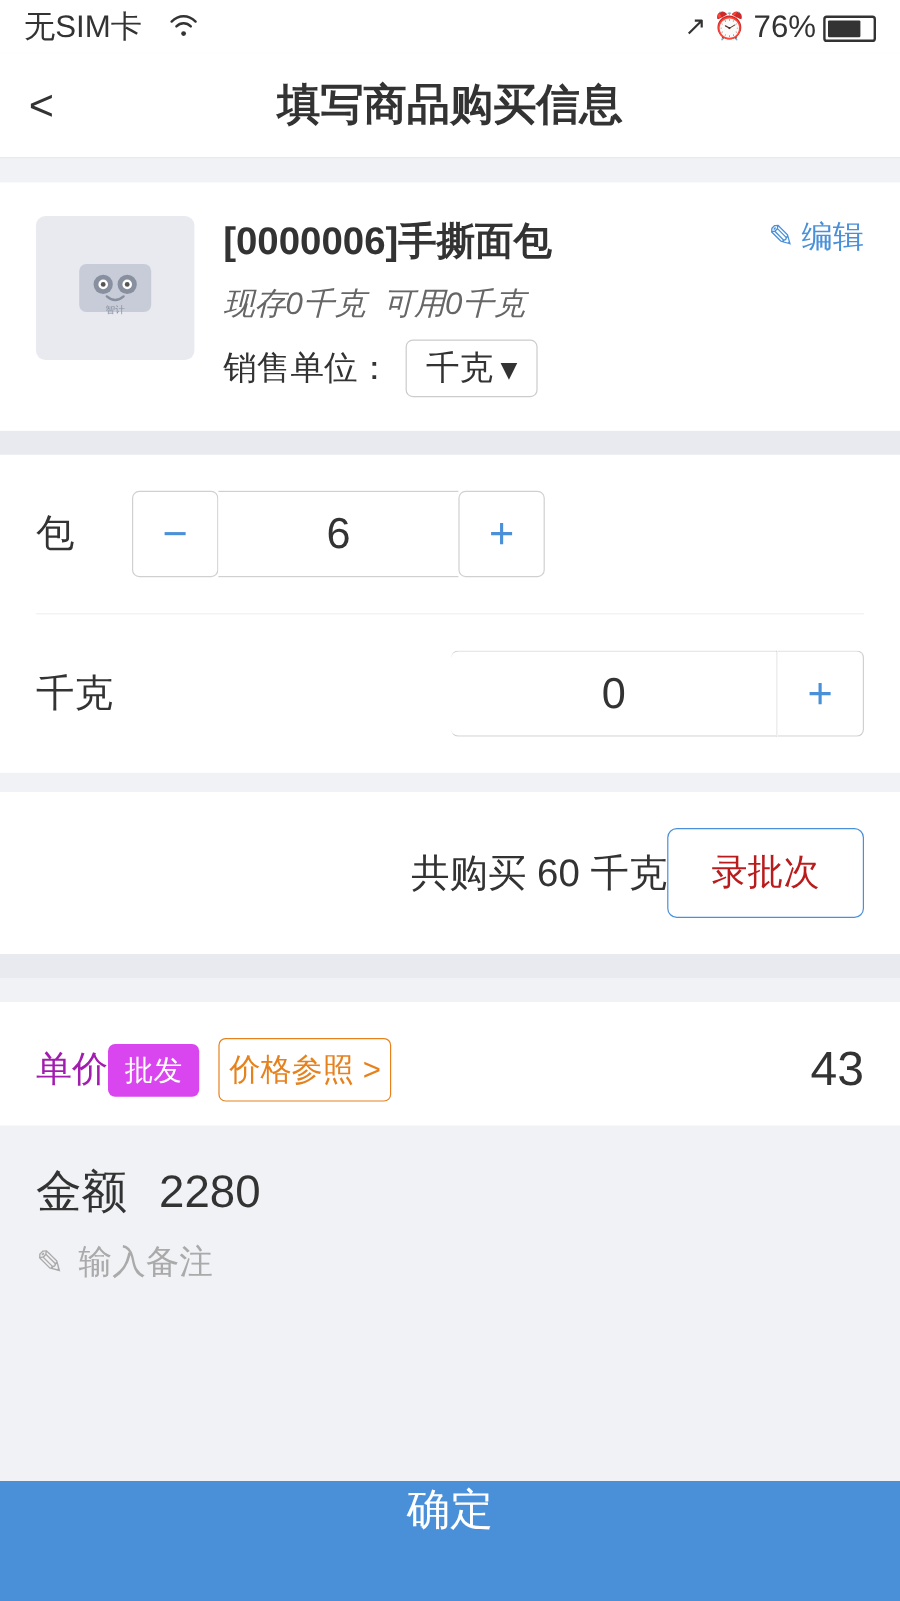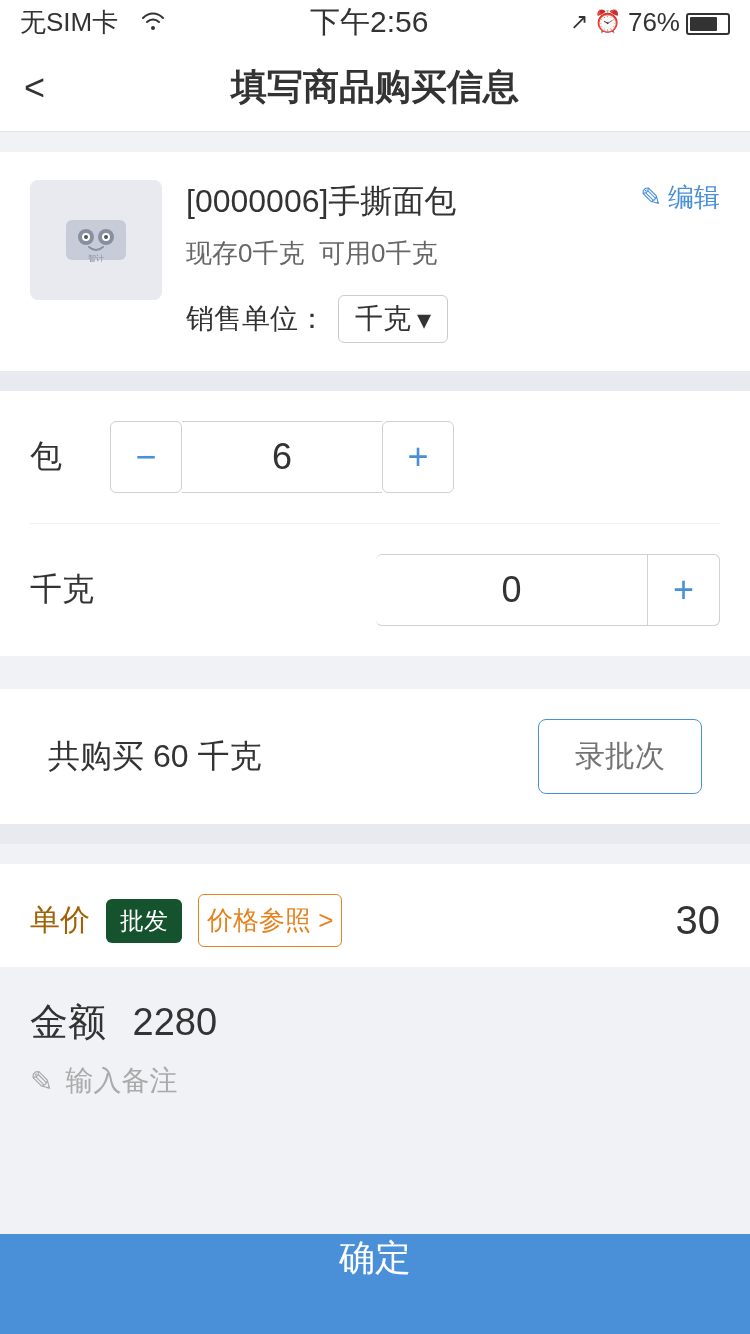--- a/index.html
+++ b/index.html
@@ -76,27 +76,28 @@
       display: flex;
       align-items: center;
       justify-content: center;
       flex-shrink: 0;
     }
     .product-image svg { width: 70px; height: 50px; }
     .product-info { flex: 1; }
     .product-name {
       font-size: 32px;
       color: #333;
-      font-weight: 400;
+      font-weight: 700;
       margin-bottom: 12px;
     }
     .product-stock {
       font-size: 26px;
       color: #666;
-      margin-bottom: 24px;
+      margin-bottom: 12px;
+      font-style: italic;
     }
     .product-unit {
       font-size: 28px;
       color: #333;
       display: flex;
       align-items: center;
       gap: 12px;
     }
     .unit-select {
       border: 1px solid #ccc;
@@ -184,55 +185,54 @@
 
     
     .input-only-plus {
       display: flex;
       align-items: center;
     }
 
     
     .summary-section {
       background: #fff;
-      padding: 30px 48px;
-      display: flex;
-      align-items: center;
-      justify-content: space-between;
-      margin-top: 33px;
+      padding: 30px 30px;
+      display: flex;
+      align-items: center;
+      justify-content: flex-end;
+      margin-top: 16px;
     }
     .summary-text {
       font-size: 32px;
       color: #333;
     }
     .record-btn {
       border: 1px solid #4a90d9;
-      color: #737373;
+      color: #b91c1c;
       background: #fff;
       padding: 16px 36px;
       border-radius: 8px;
       font-size: 30px;
       cursor: pointer;
     }
 
     
     .price-section {
       background: #fff;
       padding: 30px 30px 20px;
       margin-top: 20px;
       display: flex;
       align-items: center;
     }
     .price-label {
       font-size: 30px;
-      color: #a16207;
-      margin-right: 16px;
+      color: #a21caf;
     }
     .price-tag {
-      background: #14532d;
+      background: #d946ef;
       color: #fff;
       font-size: 24px;
       padding: 6px 14px;
       border-radius: 6px;
       margin-right: 16px;
     }
     .price-ref-btn {
       border: 1.5px solid #e6821e;
       color: #e6821e;
       background: #fff;
@@ -316,21 +316,20 @@
   <div class="status-left">
     <span>无SIM卡</span>
     <span>
       <svg viewBox="0 0 30 22" fill="none" xmlns="http://www.w3.org/2000/svg" style="width:30px;height:22px;">
         <path d="M15 17a2 2 0 1 1 0 4 2 2 0 0 1 0-4z" fill="#333"></path>
         <path d="M9 13c1.6-1.6 3.8-2.6 6-2.6s4.4 1 6 2.6" stroke="#333" stroke-width="2" fill="none" stroke-linecap="round"></path>
         <path d="M5 9c2.8-2.8 6.6-4.5 10-4.5s7.2 1.7 10 4.5" stroke="#333" stroke-width="2" fill="none" stroke-linecap="round"></path>
       </svg>
     </span>
   </div>
-  <div class="status-center">下午2:56</div>
   <div class="status-right">
     <span style="font-size:22px;">↗</span>
     <span style="font-size:22px;">⏰</span>
     <span style="font-size:26px;">76%</span>
     <span>
       <span class="battery-body">
         <span class="battery-fill"></span>
       </span>
     </span>
   </div>
@@ -404,21 +403,21 @@
     <span class="summary-text">共购买 60 千克</span>
     <button class="record-btn">录批次</button>
   </div>
 
   <div class="divider-section"></div>
 
   <div class="price-section">
     <span class="price-label">单价</span>
     <span class="price-tag">批发</span>
     <button class="price-ref-btn">价格参照 &gt;</button>
-    <span class="price-value">30</span>
+    <span class="price-value">43</span>
   </div>
 
   <div class="amount-section">
     <div class="amount-row">
       <span>金额</span>
       <span style="margin-left:16px;">2280</span>
     </div>
     <div class="remark-row">
       <span class="remark-icon">✎</span>
       <span>输入备注</span>

